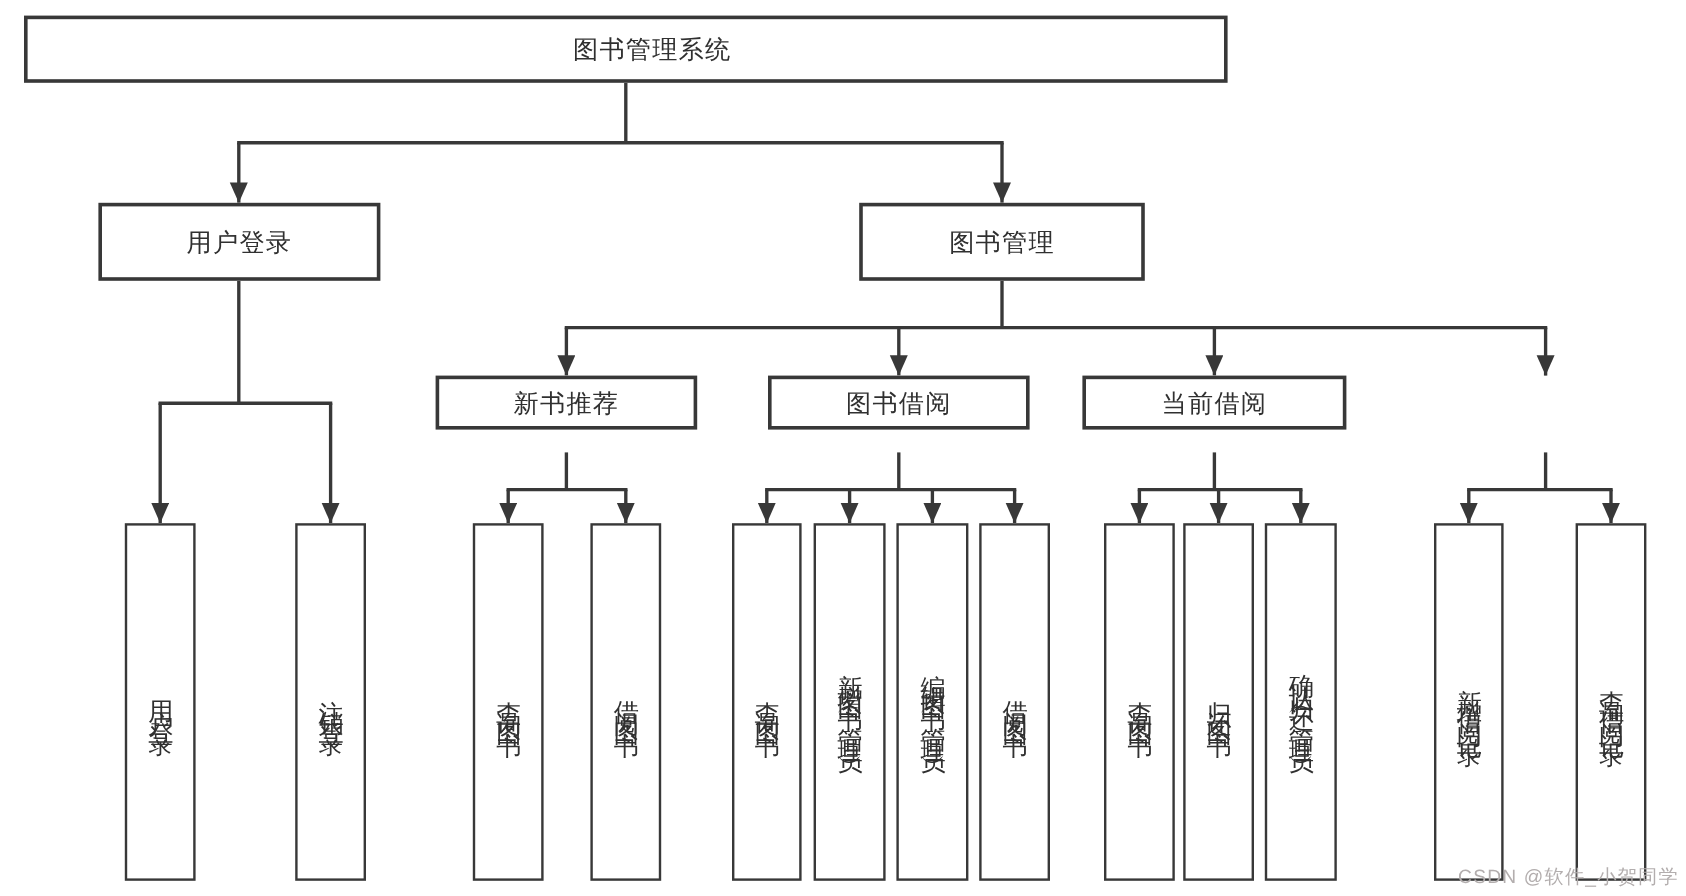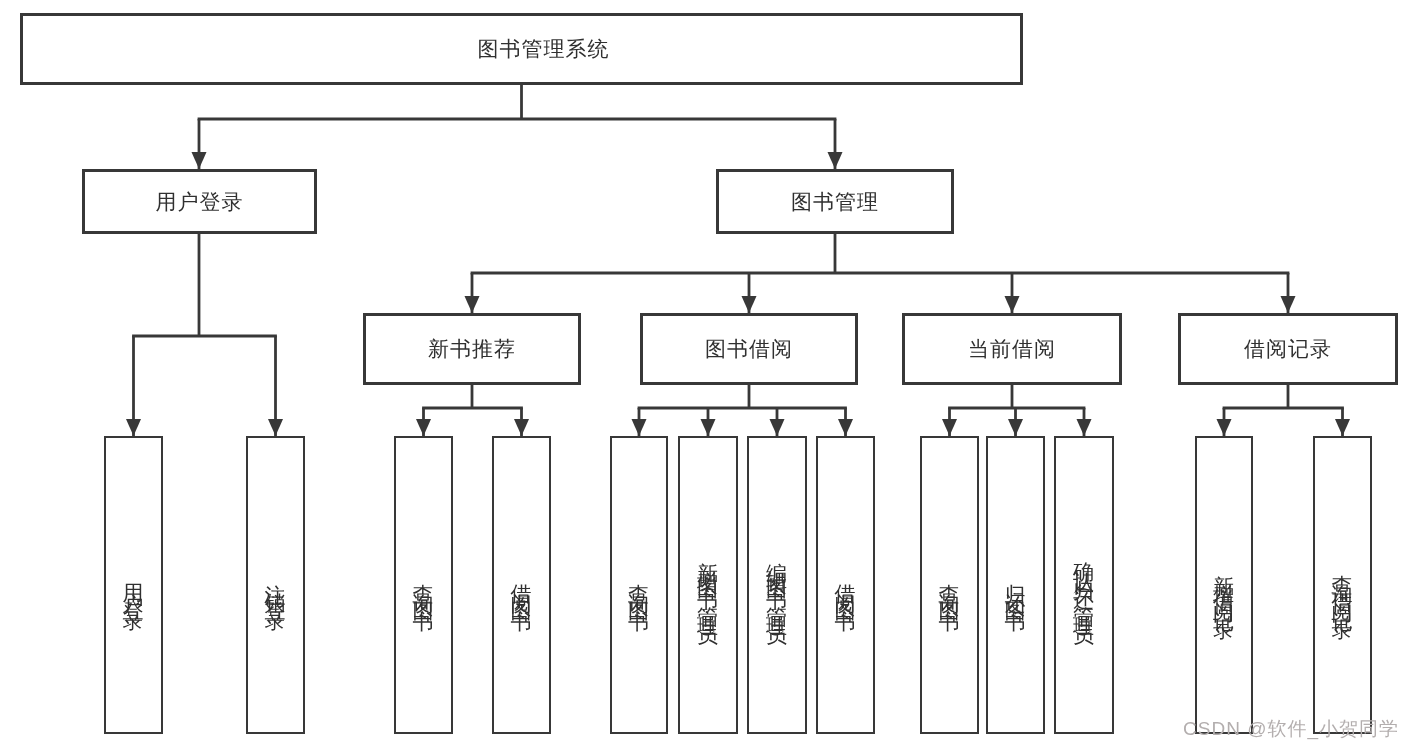--- a/index.html
+++ b/index.html
@@ -18,37 +18,37 @@
     box-sizing:border-box;
     display:flex;align-items:center;justify-content:center;
     z-index:1;
   }
   .box span{
     color:#303030;
     font-size:21px;
     letter-spacing:1px;
     white-space:nowrap;
   }
-  .root{left:20px;top:13px;width:1003px;height:72px;padding-left:44px;}
+  .root{left:20px;top:13px;width:1003px;height:56px;padding-left:44px;}
   .lvl2{top:169px;height:65px;}
-  .lvl3{top:313px;height:72px;}
+  .lvl3{top:313px;height:45px;}
   .leaf{top:436px;height:298px;border-width:2.5px;}
   .leaf span{
     writing-mode:vertical-rl;
     text-orientation:mixed;
     font-size:21px;
     line-height:1;
     letter-spacing:9px;
     white-space:nowrap;
   }
   #watermark{
     position:absolute;
     right:6px;bottom:5px;
     z-index:2;
-    font-size:19px;
+    font-size:16px;
     letter-spacing:1px;
     color:#b3aeae;
   }
 </style>
 </head>
 <body>
 
 <div id="canvas">
 
   <svg id="wires" width="1405" height="747" viewBox="0 0 1405 747">
@@ -114,23 +114,20 @@
 
   <div class="box lvl3" style="left:363px;width:218px;">
     <span>新书推荐</span>
   </div>
   <div class="box lvl3" style="left:640px;width:218px;text-align:right;">
     <span>图书借阅</span>
   </div>
   <div class="box lvl3" style="left:902px;width:220px;">
     <span>当前借阅</span>
   </div>
-  <div class="box lvl3" style="left:1178px;width:220px;">
-    <span>借阅记录</span>
-  </div>
 
   <div class="box leaf" style="left:104px;width:59px;">
     <span>用户登录</span>
   </div>
   <div class="box leaf" style="left:246px;width:59px;">
     <span>注销登录</span>
   </div>
 
   <div class="box leaf" style="left:394px;width:59px;">
     <span>查询图书</span>

